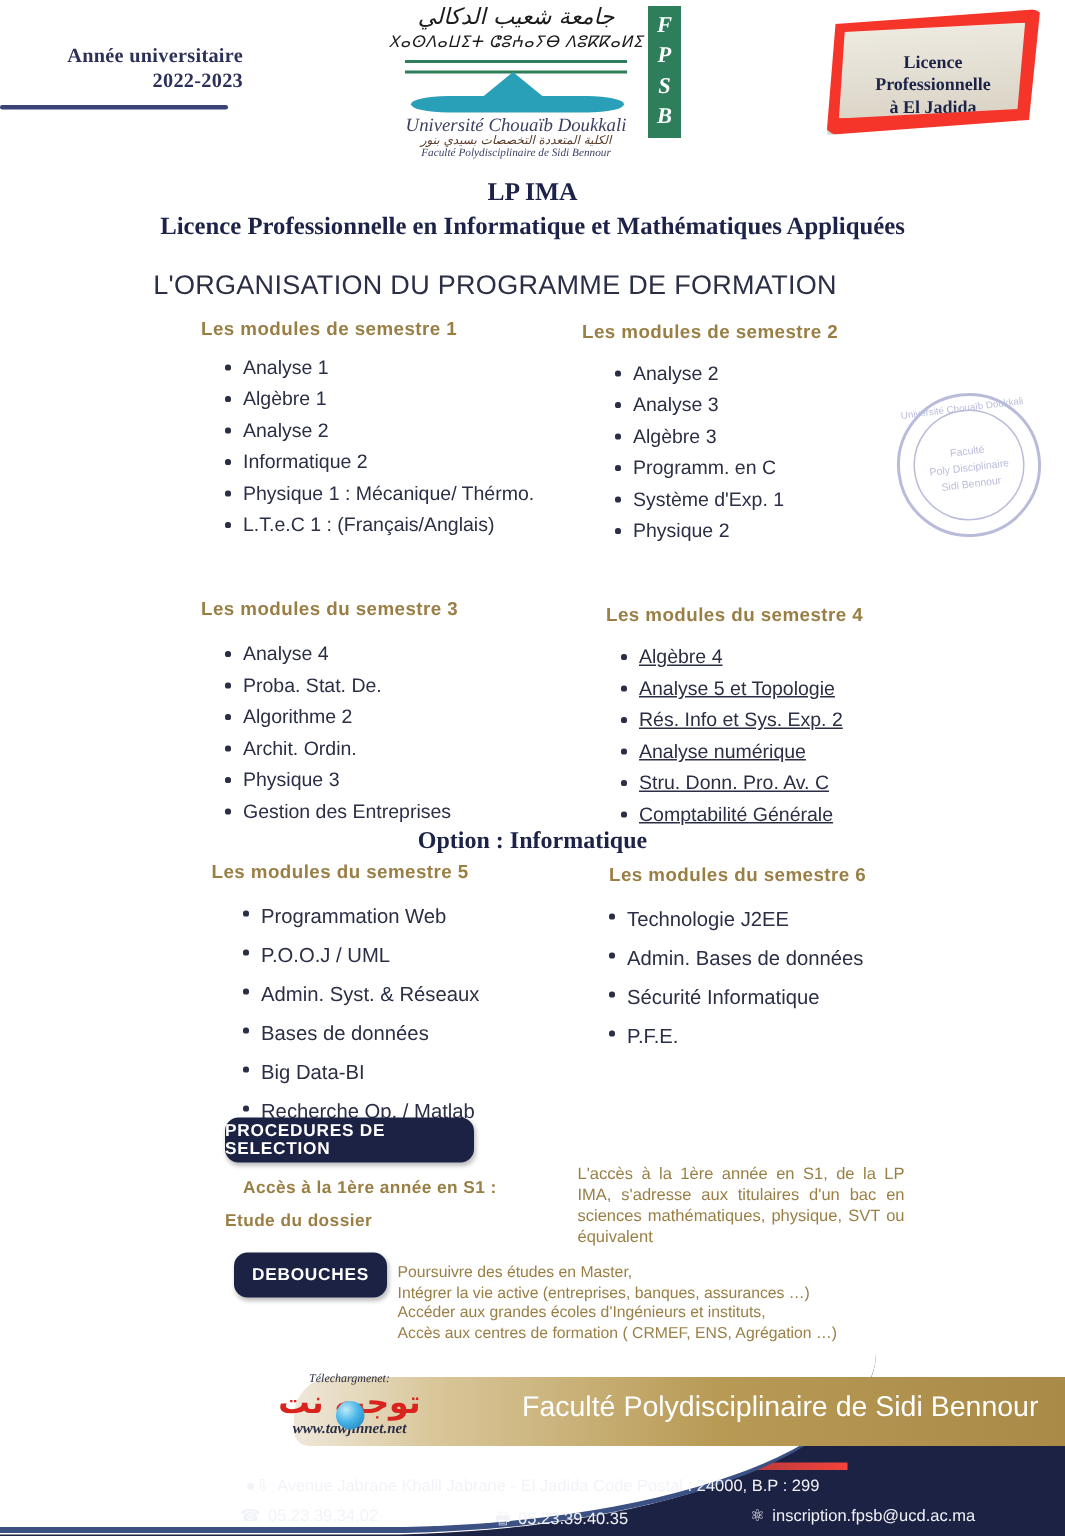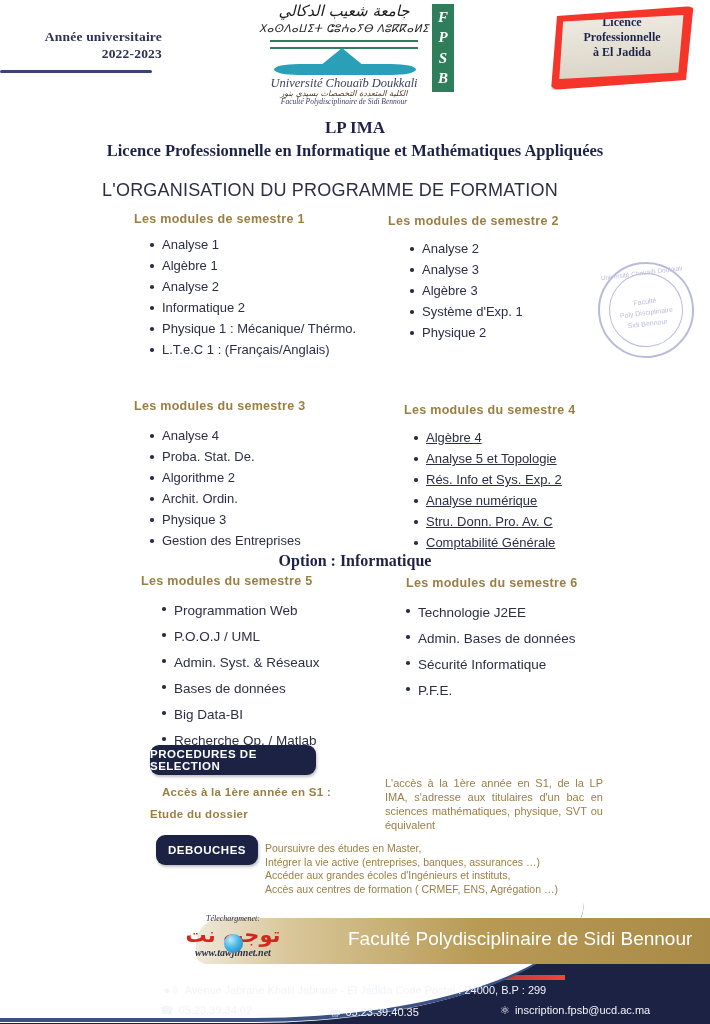--- a/index.html
+++ b/index.html
@@ -64,21 +64,21 @@
   .badge-outer{
     position:absolute;inset:0;background:#f5342a;
     clip-path:polygon(6% 12%, 97% 0%, 92% 88%, 2% 100%);
     border-radius:12px;
     filter:drop-shadow(2px 3px 2px rgba(0,0,0,.35));
   }
   .badge-inner{
     position:absolute;left:10px;top:9px;right:12px;bottom:11px;
     background:linear-gradient(175deg,#efece4 0%,#e3ded2 55%,#d8d2c4 100%);
     clip-path:polygon(4% 10%, 98% 0%, 94% 90%, 1% 100%);
-    display:flex;align-items:flex-start;justify-content:center;
+    display:flex;align-items:flex-end;justify-content:center;
   }
   .badge-text{
     text-align:center;font-family:"Liberation Serif",serif;font-weight:bold;
     font-size:12px;line-height:15px;color:#1d2348;
   }
 
   
   .lp-title{
     position:absolute;left:0;top:118px;width:710px;text-align:center;
     font-family:"Liberation Serif",serif;font-weight:bold;font-size:17px;color:#1d2348;
@@ -253,20 +253,21 @@
     <li>Informatique 2</li>
     <li>Physique 1 : Mécanique/ Thérmo.</li>
     <li>L.T.e.C 1 : (Français/Anglais)</li>
   </ul>
 
   <div class="sem-head s2h">Les modules de semestre 2</div>
   <ul class="sem-list s2">
     <li>Analyse 2</li>
     <li>Analyse 3</li>
     <li>Algèbre 3</li>
+    <li>Programm. en C</li>
     <li>Système d'Exp. 1</li>
     <li>Physique 2</li>
   </ul>
 
   <div class="stamp">
     <div class="ring"></div>
     <div class="ring2"></div>
     <div class="st-top">Université Chouaïb Doukkali</div>
     <div class="st-body" style="white-space:pre-line">Faculté
 Poly Disciplinaire

